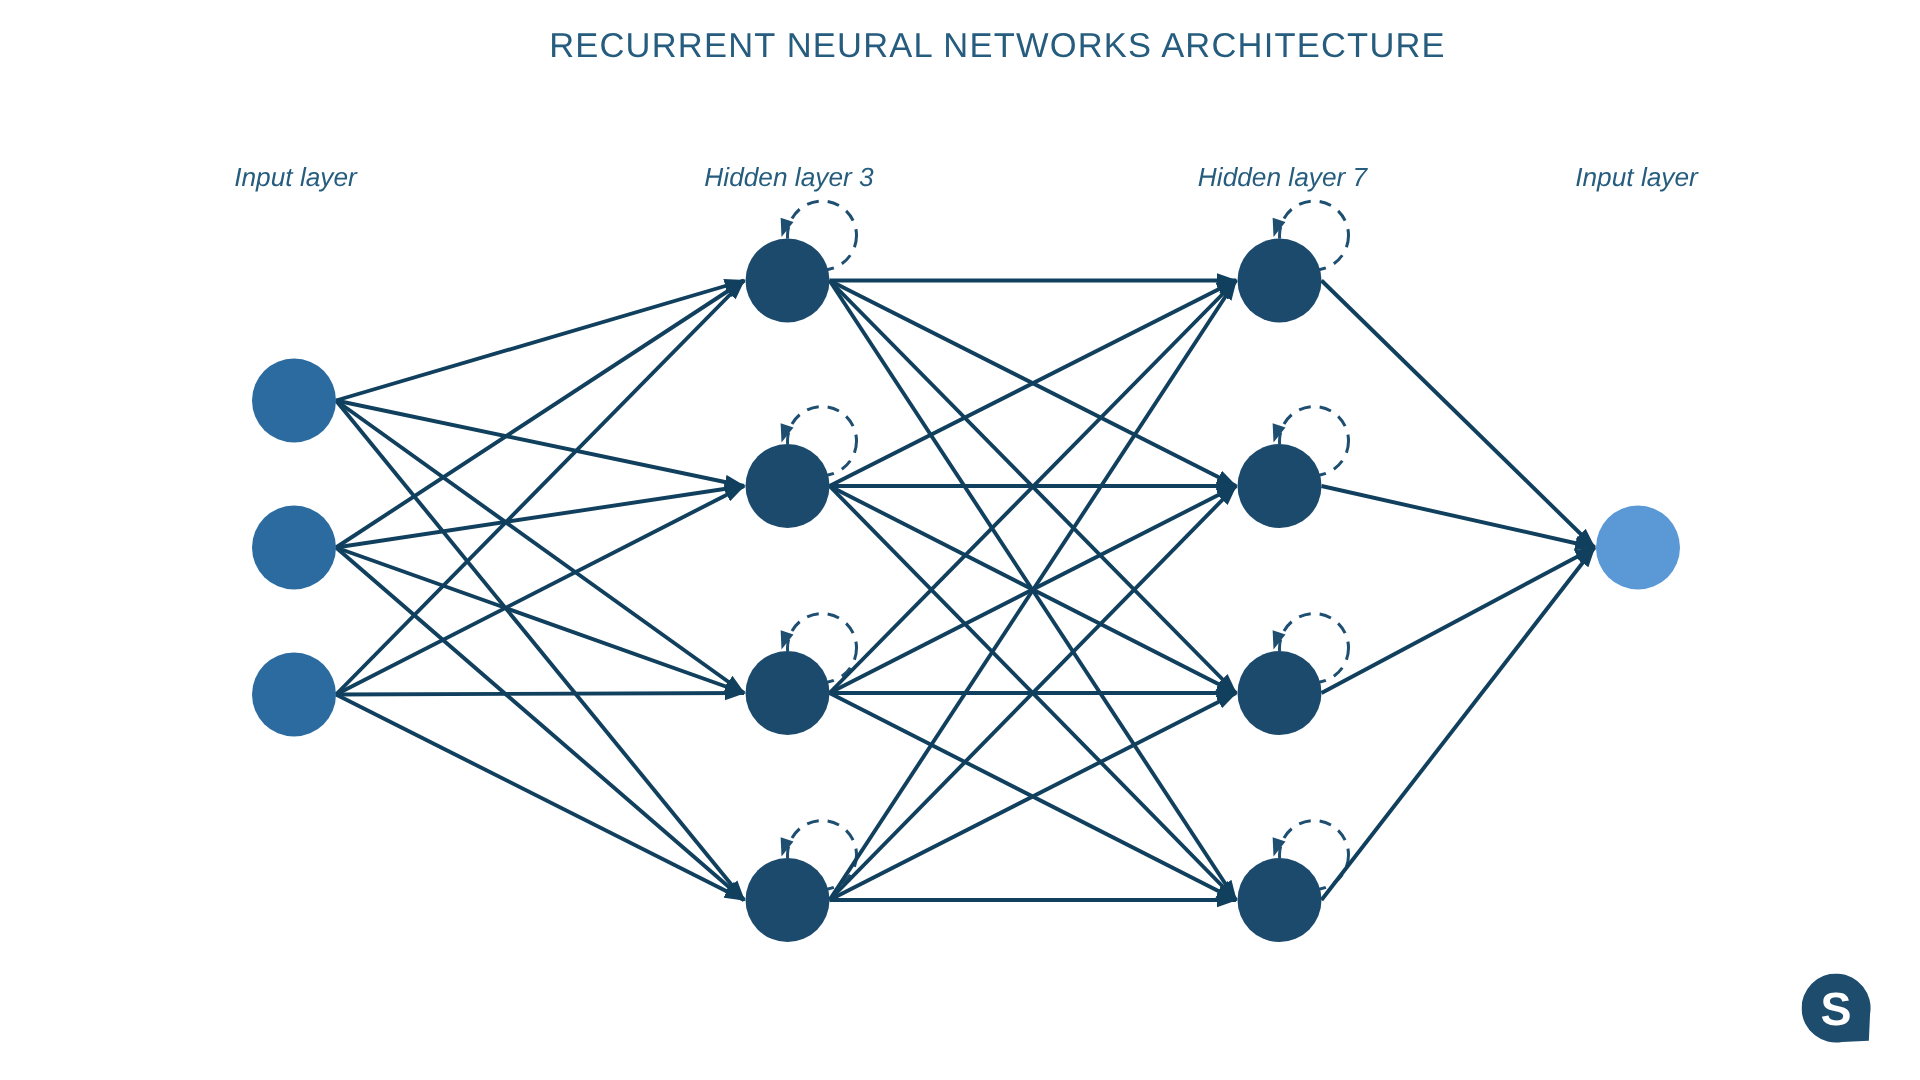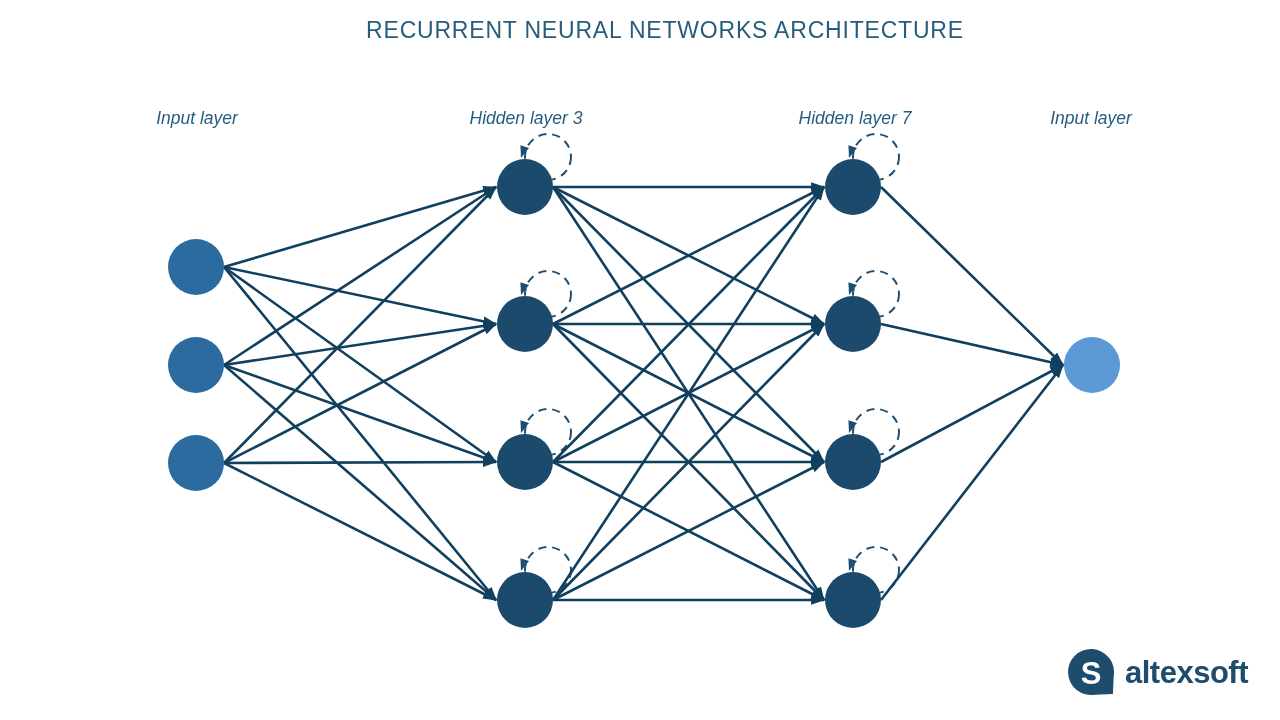--- a/index.html
+++ b/index.html
@@ -119,14 +119,13 @@
       <path d="M0,0 L-12,-4.5 L-12,4.5 Z" fill="#1E4E70" transform="translate(849,433) rotate(108)"></path>
       <path d="M0,0 L-12,-4.5 L-12,4.5 Z" fill="#1E4E70" transform="translate(849,571) rotate(108)"></path>
     </g>
   </svg>
 
 <div class="logo">
   <svg width="47" height="47" viewBox="1058 648 47 47">
     <path d="M 1085.0 693.7 A 23 23 0 1 1 1103.7 675.0 L 1102.9 692.9 Z" fill="#1D4C6D"></path>
     <text x="1081" y="682.5" text-anchor="middle" font-family="Liberation Sans, sans-serif" font-size="31" font-weight="700" fill="#ffffff">S</text>
   </svg>
-  <span class="logo-word">altexsoft</span>
 </div>
 
 </body></html>

